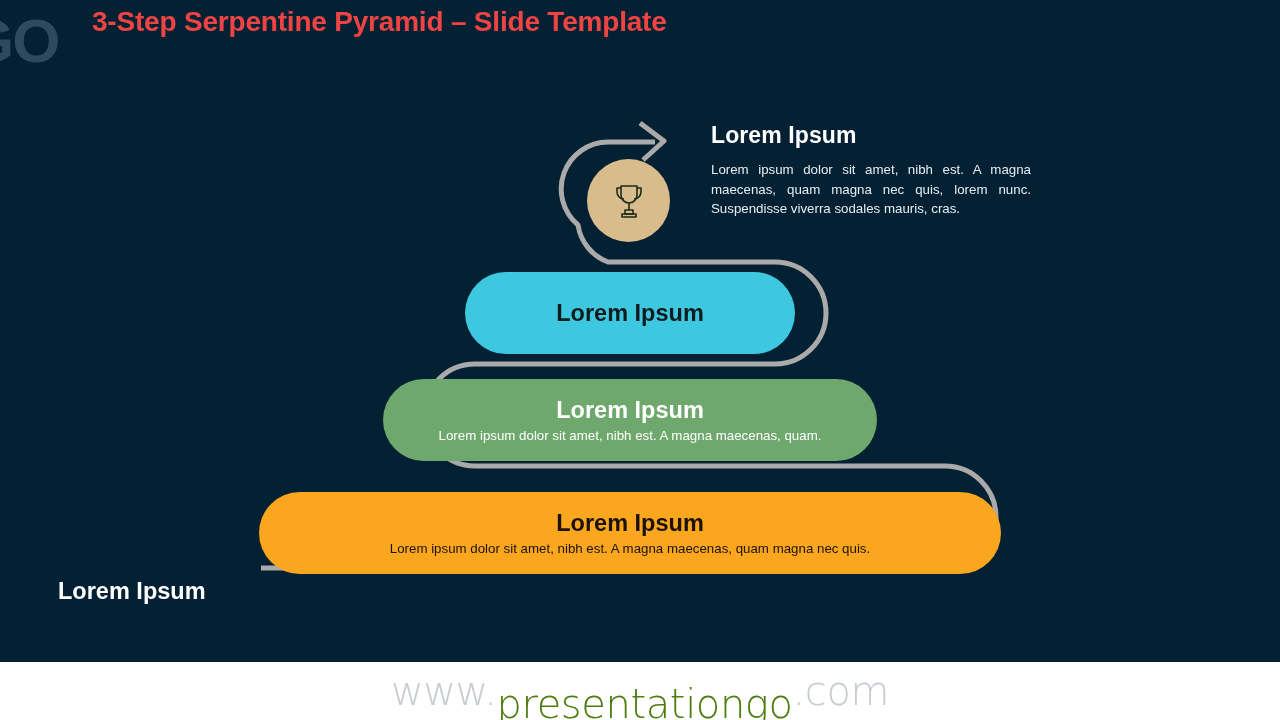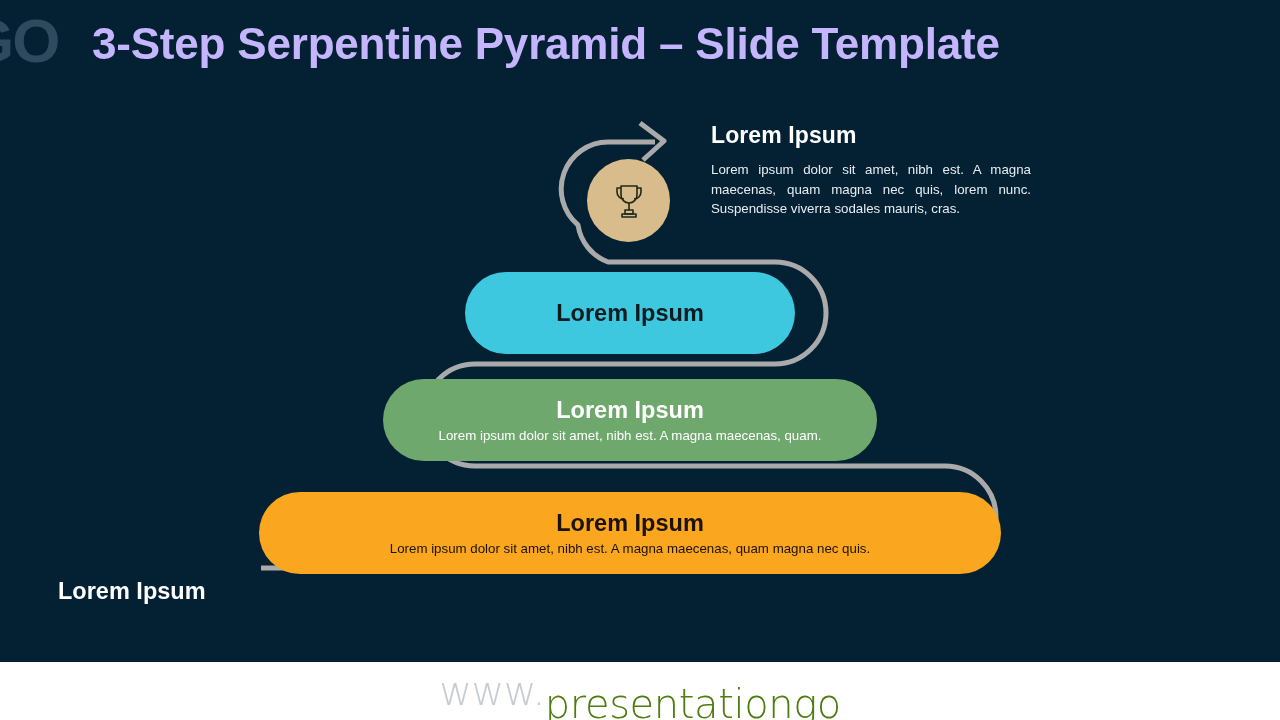--- a/index.html
+++ b/index.html
@@ -23,24 +23,24 @@
     width:110px; height:66px;
     color:#2d4a5e;
     font-size:62px; font-weight:bold; line-height:66px;
     letter-spacing:-2px;
     font-family:"Liberation Sans", sans-serif;
     user-select:none;
   }
 
   
   #title {
-    position:absolute; left:92px; top:19px;
+    position:absolute; left:92px; top:6px;
     width:1100px;
-    color:#c4b5fd;
-    font-size:44px; font-weight:bold;
+    color:#ef4444;
+    font-size:28px; font-weight:bold;
     letter-spacing:-0.2px;
     white-space:nowrap;
   }
 
   
   #path-layer {
     position:absolute; left:0; top:0; width:1280px; height:662px;
     pointer-events:none;
   }
 
@@ -170,15 +170,16 @@
       <div class="p-sub">Lorem ipsum dolor sit amet, nibh est. A magna maecenas, quam magna nec quis.</div>
     </div>
 
     <div id="bottom-label">Lorem Ipsum</div>
 
   </div>
 
   <div id="footer">
     <span class="fx f-light">www.</span>
       <span class="fx f-dark">presentationgo</span>
+      <span class="fx f-light">.com</span>
   </div>
 
 </div>
 
 </body></html>

